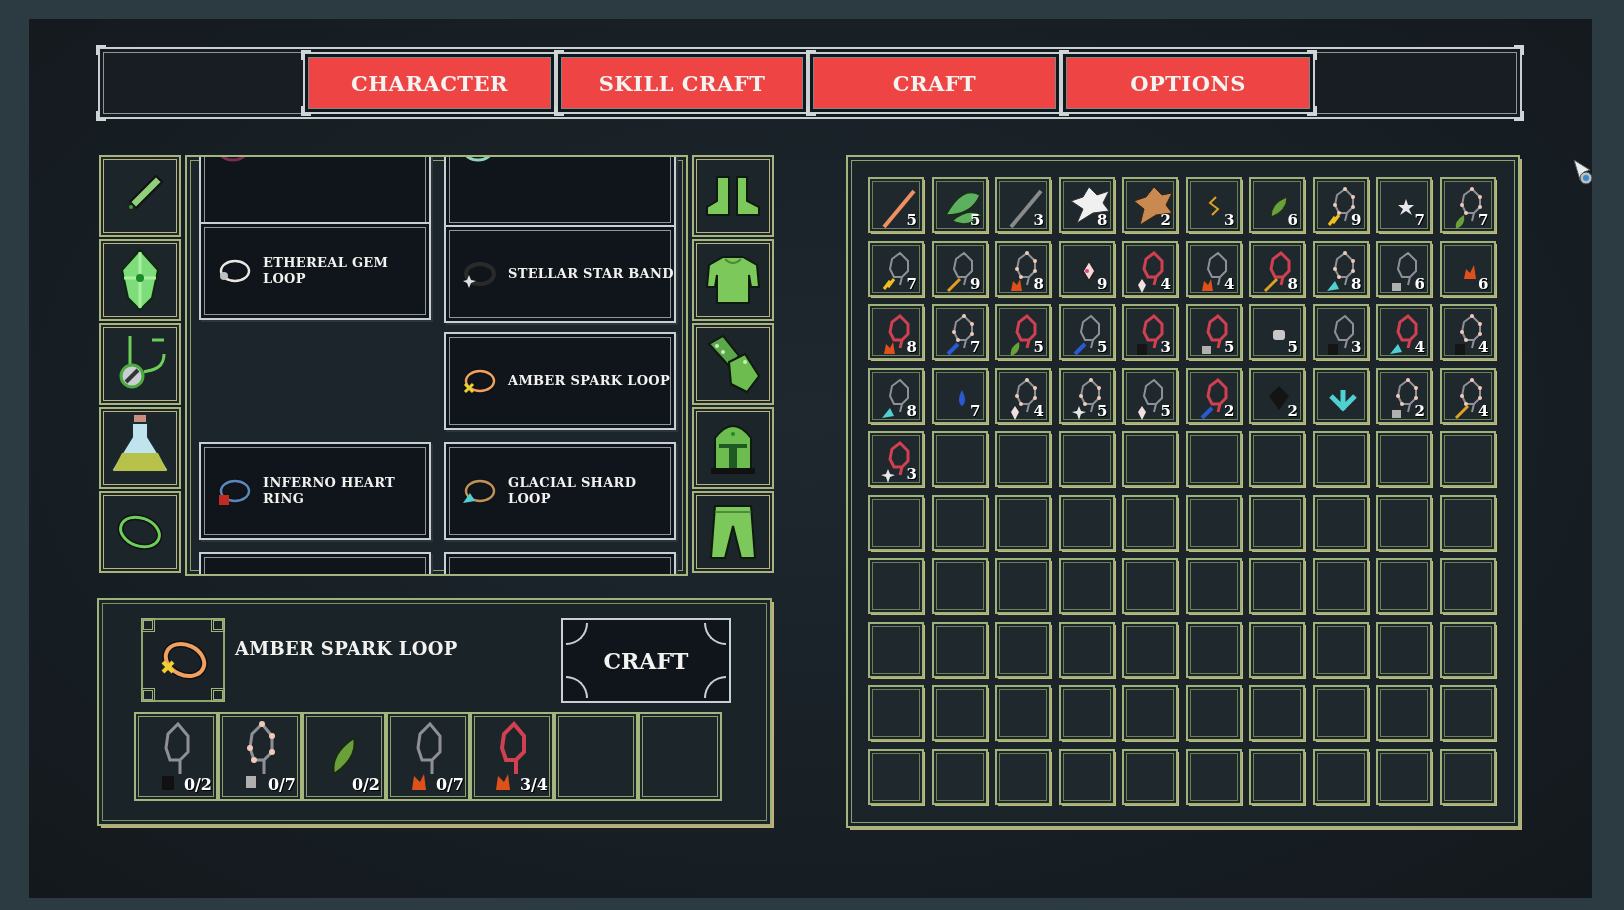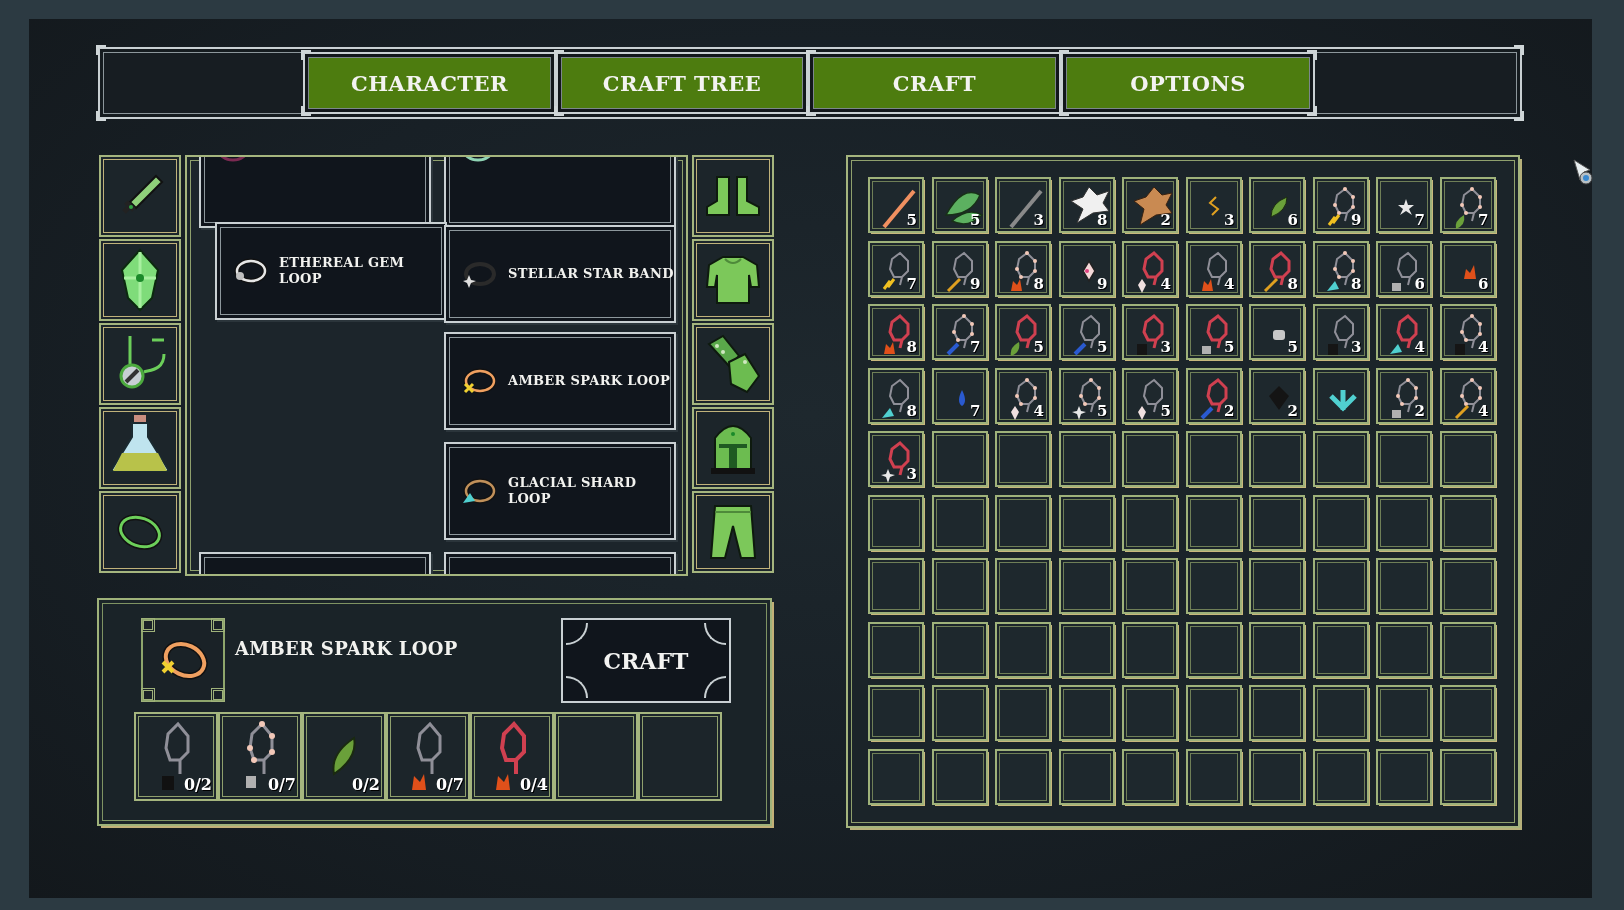--- a/index.html
+++ b/index.html
@@ -4,21 +4,21 @@
 <style>
   * { box-sizing: border-box; margin: 0; padding: 0; }
   html, body { width: 1624px; height: 910px; overflow: hidden; background: #2c3a42; }
   body { position: relative; font-family: "DejaVu Serif", "Liberation Serif", serif; }
   .screen { position: absolute; left: 29px; top: 19px; width: 1563px; height: 879px;
     background: radial-gradient(ellipse at 50% 45%, #1e282e 0%, #182026 55%, #13181c 100%); }
   .frame-silver { position: absolute; border: 2px solid #c9d0d3; box-shadow: inset 0 0 0 3px #151b1f, inset 0 0 0 4px #8d979c; }
   .nav { left: 98px; top: 47px; width: 1424px; height: 72px; background: #171d22; }
   .tab { position: absolute; top: 52px; height: 62px; border: 2px solid #c9d0d3;
     box-shadow: inset 0 0 0 3px #12171b, inset 0 0 0 4px #7d878c;
-    background: #4d7c0f; color: #f3f3f1; font-weight: bold; font-size: 21px; letter-spacing: 0.5px;
+    background: #ef4444; color: #f3f3f1; font-weight: bold; font-size: 21px; letter-spacing: 0.5px;
     display: flex; align-items: center; justify-content: center; cursor: pointer; }
   .corner { position: absolute; width: 10px; height: 10px; border-color: #cfd6d8; border-style: solid; }
   .c-tl { left: -4px; top: -4px; border-width: 3px 0 0 3px; }
   .c-tr { right: -4px; top: -4px; border-width: 3px 3px 0 0; }
   .c-bl { left: -4px; bottom: -4px; border-width: 0 0 3px 3px; }
   .c-br { right: -4px; bottom: -4px; border-width: 0 3px 3px 0; }
 
   .green-frame { position: absolute; border: 2px solid #9fb27a; box-shadow: 3px 3px 0 -1px #c2b078, inset 0 0 0 3px #1b2428, inset 0 0 0 4px #7f9363; }
   .equip-col { position: absolute; width: 82px; }
   .equip-slot { position: absolute; left: 0; width: 82px; height: 82px; border: 2px solid #a5b57e;
@@ -63,21 +63,21 @@
   <span class="corner c-tr"></span>
   <span class="corner c-bl"></span>
   <span class="corner c-br"></span>
 </div>
 <div class="tab" style="left:303px;width:253px">
     <span>CHARACTER</span>
   <span class="corner c-tl"></span>
     <span class="corner c-bl"></span>
   </div>
 <div class="tab" style="left:556px;width:252px">
-    <span>CRAFT TREE</span>
+    <span>SKILL CRAFT</span>
   <span class="corner c-tl"></span>
     <span class="corner c-bl"></span>
   </div>
 <div class="tab" style="left:808px;width:253px">
     <span>CRAFT</span>
   <span class="corner c-tl"></span>
     <span class="corner c-bl"></span>
   </div>
 <div class="tab" style="left:1061px;width:254px">
     <span>OPTIONS</span>
@@ -132,21 +132,21 @@
       </svg>
     <span class="lbl" style="align-self:flex-start;margin-top:-6px">Crimson Sigil Ring</span>
   </div>
   <div class="recipe" style="left:257px;top:-27px">
     <svg class="ico" viewBox="0 0 36 36" style="align-self:flex-start;margin-top:0">
         <ellipse cx="18" cy="18" rx="14" ry="10" fill="none" stroke="#8fd4b4" stroke-width="3"></ellipse>
       </svg>
     <span class="lbl" style="align-self:flex-start;margin-top:-6px">Jade Crescent Loop</span>
   </div>
 
-  <div class="recipe" style="left:28px;top:65px">
+  <div class="recipe" style="left:12px;top:65px">
     <svg class="ico" viewBox="0 0 36 36">
         <ellipse cx="20" cy="18" rx="14" ry="10" fill="none" stroke="#111" stroke-width="5"></ellipse>
         <ellipse cx="20" cy="18" rx="14" ry="10" fill="none" stroke="#e6e6e6" stroke-width="2.5"></ellipse>
         <circle cx="9" cy="23" r="4" fill="#bfbfbf"></circle>
       </svg>
     <span class="lbl">Ethereal Gem Loop</span>
   </div>
   <div class="recipe" style="left:257px;top:68px">
     <svg class="ico" viewBox="0 0 36 36">
         <ellipse cx="20" cy="18" rx="14" ry="10" fill="none" stroke="#2a2a2a" stroke-width="4"></ellipse>
@@ -157,20 +157,28 @@
 
   <div class="recipe" style="left:257px;top:175px">
     <svg class="ico" viewBox="0 0 36 36">
         <ellipse cx="20" cy="18" rx="14" ry="10" fill="none" stroke="#111" stroke-width="5"></ellipse>
         <ellipse cx="20" cy="18" rx="14" ry="10" fill="none" stroke="#f0a060" stroke-width="2.5"></ellipse>
         <path d="M5 21 L13 29 M13 21 L5 29" stroke="#f0d030" stroke-width="3"></path>
       </svg>
     <span class="lbl">Amber Spark Loop</span>
   </div>
 
+  <div class="recipe" style="left:12px;top:285px">
+    <svg class="ico" viewBox="0 0 36 36">
+        <ellipse cx="20" cy="18" rx="14" ry="10" fill="none" stroke="#111" stroke-width="5"></ellipse>
+        <ellipse cx="20" cy="18" rx="14" ry="10" fill="none" stroke="#5a86c0" stroke-width="2.5"></ellipse>
+        <path d="M4 22 L14 22 L14 32 L4 32 Z" fill="#c02a20"></path>
+      </svg>
+    <span class="lbl">Inferno Heart Ring</span>
+  </div>
   <div class="recipe" style="left:257px;top:285px">
     <svg class="ico" viewBox="0 0 36 36">
         <ellipse cx="20" cy="18" rx="14" ry="10" fill="none" stroke="#111" stroke-width="5"></ellipse>
         <ellipse cx="20" cy="18" rx="14" ry="10" fill="none" stroke="#c0905a" stroke-width="2.5"></ellipse>
         <path d="M3 30 L10 20 L15 28 Z" fill="#50d0d0"></path>
       </svg>
     <span class="lbl">Glacial Shard Loop</span>
   </div>
 
   <div class="recipe" style="left:12px;top:395px"></div>
@@ -267,21 +275,21 @@
         <path d="M30 6 L40 18 L40 34 L32 42 L22 42 L18 30 L20 16 Z M32 42 L32 56" fill="none" stroke="#8f8f98" stroke-width="3"></path>
         <path d="M12 72 L14 58 L20 64 L24 56 L26 72 Z" fill="#e0501a"></path>
       </svg>
     <span class="cnt">0/7</span>
   </div>
   <div class="ing" style="left:336px">
     <svg width="60" height="80" viewBox="0 0 60 80" style="position:absolute;left:12px;top:4px">
         <path d="M30 6 L40 18 L40 34 L32 42 L22 42 L18 30 L20 16 Z M32 42 L32 56" fill="none" stroke="#d04050" stroke-width="4"></path>
         <path d="M12 72 L14 58 L20 64 L24 56 L26 72 Z" fill="#e0501a"></path>
       </svg>
-    <span class="cnt">0/4</span>
+    <span class="cnt">3/4</span>
   </div>
   <div class="ing" style="left:420px"></div>
   <div class="ing" style="left:504px"></div>
 </div>
 
 <div class="inv-panel">
   <div id="inv-grid">
       <div class="cell" style="left: 20px; top: 20px;">
         <svg width="42" height="46" viewBox="0 0 42 46">
           <path d="M6 42 L36 6" stroke="#f09060" stroke-width="4"></path>

